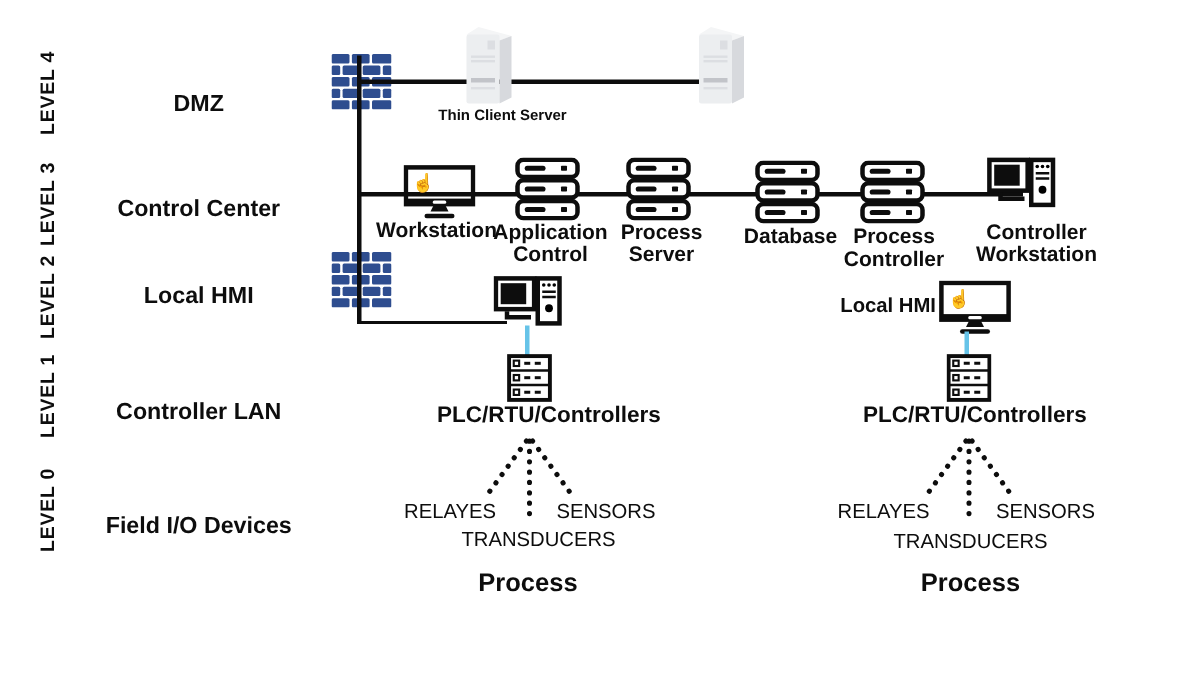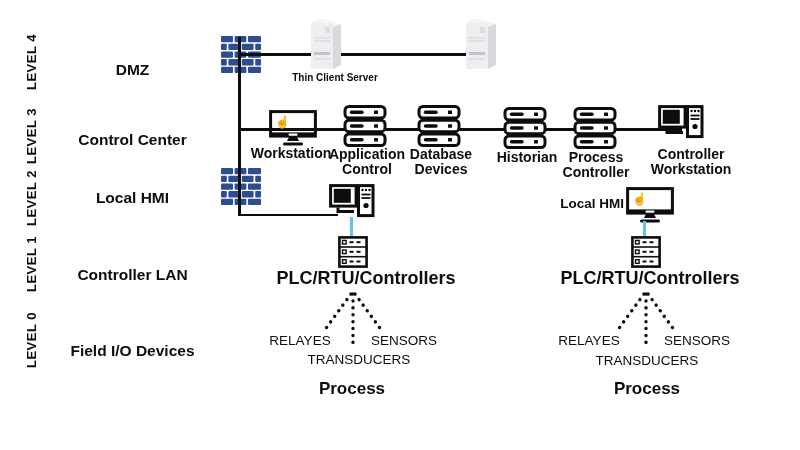--- a/index.html
+++ b/index.html
@@ -9,21 +9,21 @@
              transform:rotate(180deg);text-align:center;font-weight:700;
              font-size:13px;letter-spacing:.5px;}
   .cat-label{position:absolute;left:40px;width:185px;text-align:center;
              font-weight:700;font-size:15.5px;}
   .hline,.vline{position:absolute;background:#0d0d0d;}
   .cyanline{position:absolute;background:#66c3e8;}
   .icon{position:absolute;line-height:0;}
   .node-label{position:absolute;text-align:center;font-weight:700;
               font-size:14px;line-height:14.5px;}
   .io-label{position:absolute;text-align:center;font-weight:400;font-size:13.5px;}
-  .plc-label{position:absolute;text-align:center;font-weight:700;font-size:18px;}
+  .plc-label{position:absolute;text-align:center;font-weight:700;font-size:15px;}
   .process-label{position:absolute;text-align:center;font-weight:700;font-size:17px;}
   .hmi-label{position:absolute;text-align:right;font-weight:700;font-size:13.5px;}
 </style>
 </head>
 <body>
 
 <div class="canvas">
 
   <div class="rot-label" style="top:22px;height:80px">LEVEL 4</div>
   <div class="rot-label" style="top:96px;height:80px">LEVEL 3</div>
@@ -161,42 +161,42 @@
           <line x1="8.5" y1="21" x2="19" y2="21"></line>
           <line x1="8.5" y1="34.7" x2="19" y2="34.7"></line>
       </g>
       <g fill="#0d0d0d">
         <rect x="31" y="5.5" width="4" height="3.4" rx=".5"></rect>
           <rect x="31" y="19.3" width="4" height="3.4" rx=".5"></rect>
           <rect x="31" y="33" width="4" height="3.4" rx=".5"></rect>
       </g>
     </svg>
   </span>
-  <div class="node-label" style="left:403px;top:147px;width:76px">Database Devices</div>
+  <div class="node-label" style="left:403px;top:147px;width:76px">Process Server</div>
 
   <span class="icon" style="left:503px;top:107px">
     <svg width="44" height="42" viewBox="0 0 44 42">
       <g fill="#fff" stroke="#0d0d0d" stroke-width="3">
         <rect x="2" y="1.5" width="40" height="11.5" rx="4"></rect>
           <rect x="2" y="15.2" width="40" height="11.5" rx="4"></rect>
           <rect x="2" y="29" width="40" height="11.5" rx="4"></rect>
       </g>
       <g stroke="#0d0d0d" stroke-width="3.4" stroke-linecap="round">
         <line x1="8.5" y1="7.2" x2="19" y2="7.2"></line>
           <line x1="8.5" y1="21" x2="19" y2="21"></line>
           <line x1="8.5" y1="34.7" x2="19" y2="34.7"></line>
       </g>
       <g fill="#0d0d0d">
         <rect x="31" y="5.5" width="4" height="3.4" rx=".5"></rect>
           <rect x="31" y="19.3" width="4" height="3.4" rx=".5"></rect>
           <rect x="31" y="33" width="4" height="3.4" rx=".5"></rect>
       </g>
     </svg>
   </span>
-  <div class="node-label" style="left:487px;top:150px;width:80px">Historian</div>
+  <div class="node-label" style="left:487px;top:150px;width:80px">Database</div>
 
   <span class="icon" style="left:573px;top:107px">
     <svg width="44" height="42" viewBox="0 0 44 42">
       <g fill="#fff" stroke="#0d0d0d" stroke-width="3">
         <rect x="2" y="1.5" width="40" height="11.5" rx="4"></rect>
           <rect x="2" y="15.2" width="40" height="11.5" rx="4"></rect>
           <rect x="2" y="29" width="40" height="11.5" rx="4"></rect>
       </g>
       <g stroke="#0d0d0d" stroke-width="3.4" stroke-linecap="round">
         <line x1="8.5" y1="7.2" x2="19" y2="7.2"></line>

